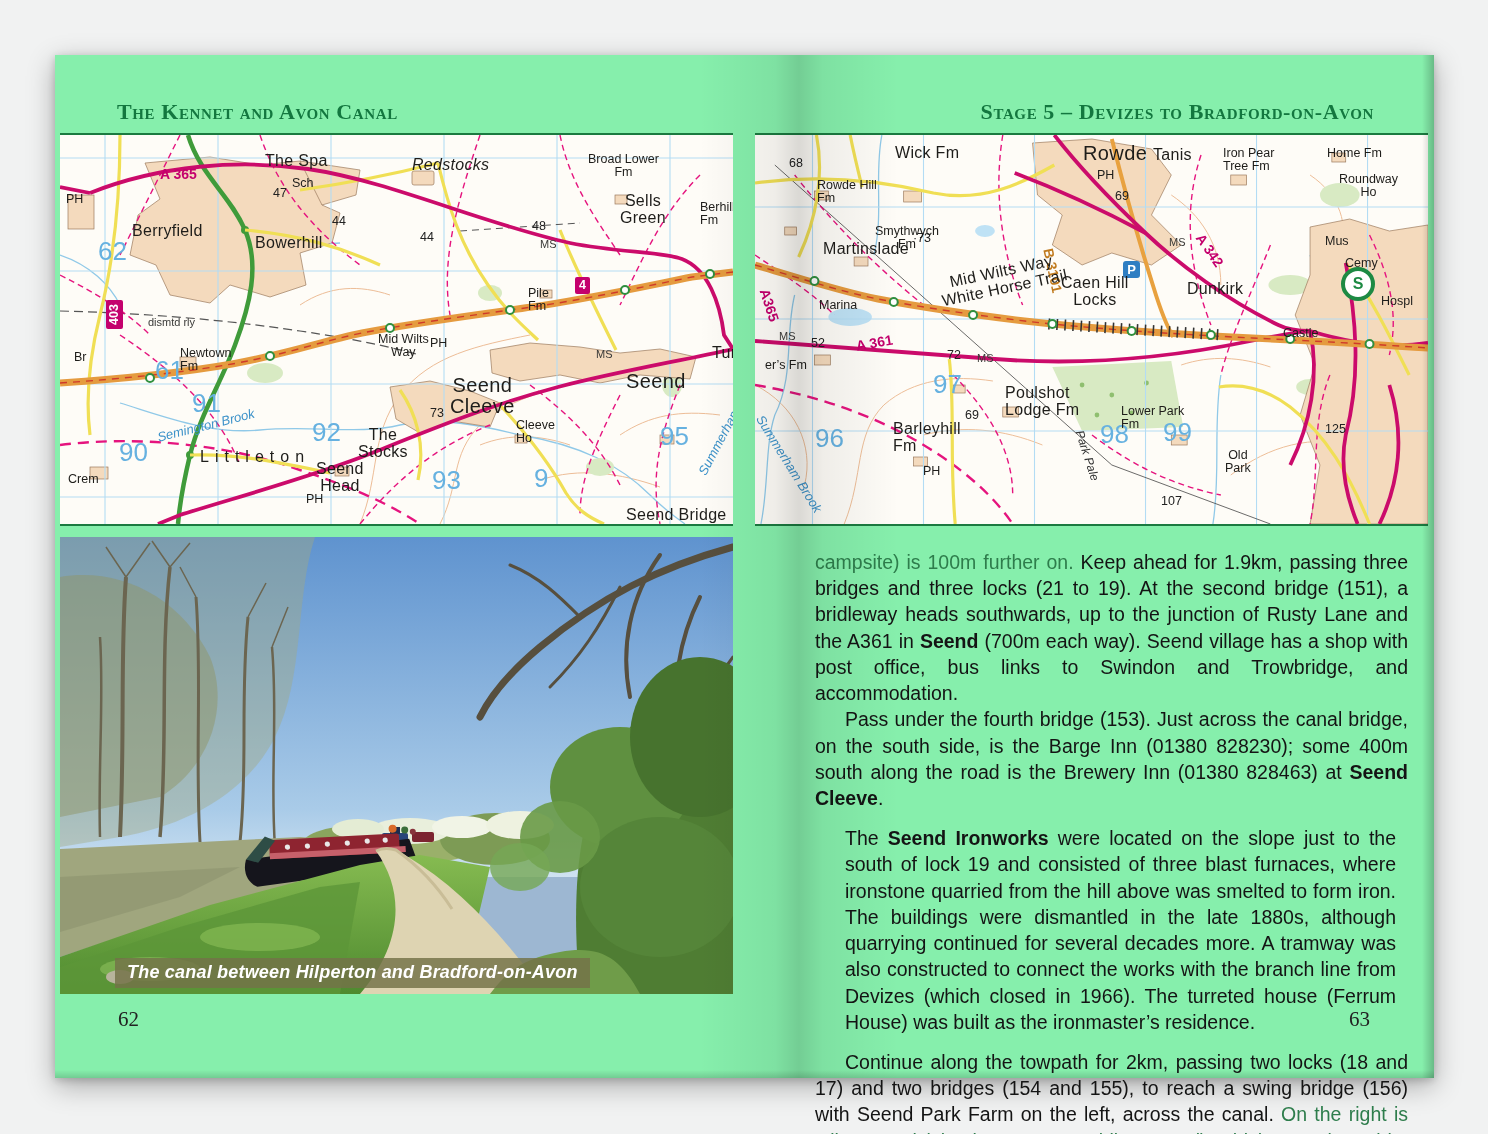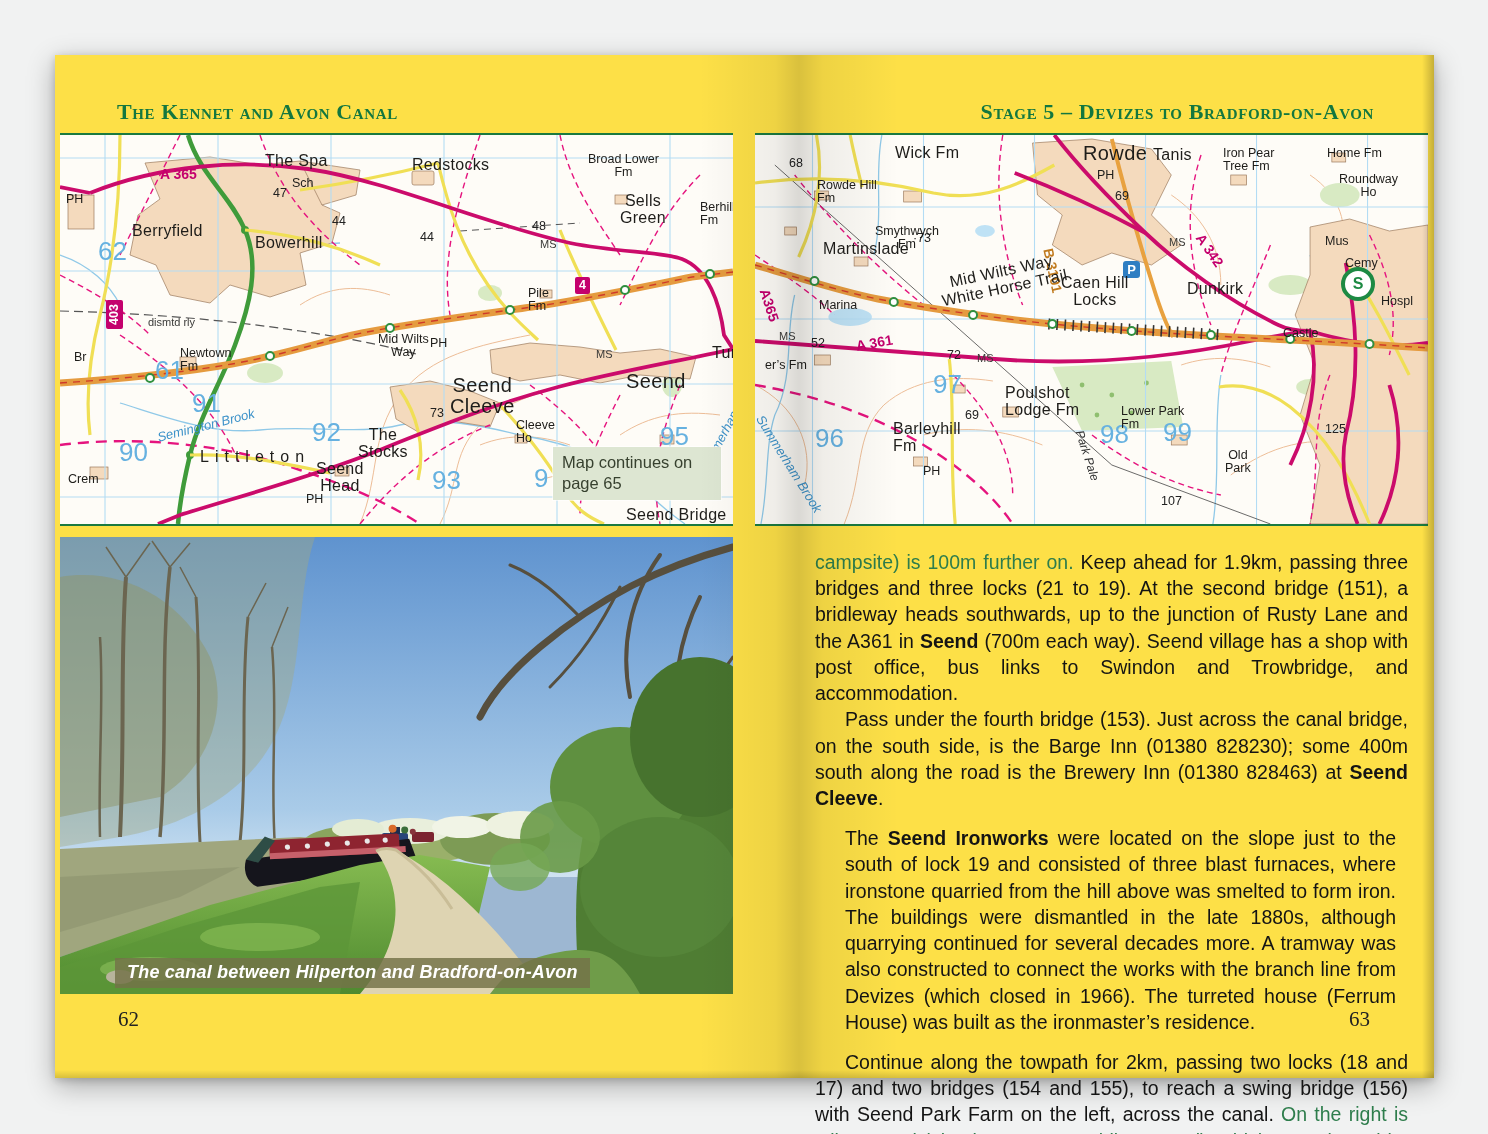--- a/index.html
+++ b/index.html
@@ -8,21 +8,21 @@
     background:#f1f2f2;
     font-family:"Liberation Sans",sans-serif;
     overflow:hidden;
   }
   .spread{
     position:absolute;left:55px;top:55px;width:1379px;height:1023px;
     background:#ffffff;
     box-shadow:0 8px 26px rgba(0,0,0,.30), 0 2px 8px rgba(0,0,0,.18);
     display:flex;
   }
-  .page{position:relative;width:689px;height:100%;background:#fde047;}
+  .page{position:relative;width:689px;height:100%;background:#86efac;}
   .page.right{width:690px;}
   .spine{
     position:absolute;left:644px;top:0;width:200px;height:100%;pointer-events:none;z-index:30;
     background:linear-gradient(to right,rgba(0,0,0,0) 0%,rgba(0,0,0,.06) 38%,rgba(0,0,0,.14) 50%,rgba(0,0,0,.06) 62%,rgba(0,0,0,0) 100%);
   }
   .edge-right{
     position:absolute;right:0;top:0;width:12px;height:100%;pointer-events:none;z-index:31;
     background:linear-gradient(to right,rgba(0,0,0,0),rgba(0,0,0,.22));
   }
   .edge-bottom{
@@ -230,21 +230,21 @@
 
       <span class="lbl farm" style="left: 6px; top: 58px;">PH</span>
           <span class="lbl roadA" style="left: 100px; top: 32px;">A 365</span>
           <span class="lbl place" style="left: 205px; top: 18px;">The Spa</span>
           <span class="lbl farm" style="left: 232px; top: 42px;">Sch</span>
           <span class="lbl spot" style="left: 213px; top: 52px;">47</span>
           <span class="lbl spot" style="left: 272px; top: 80px;">44</span>
           <span class="lbl place" style="left: 72px; top: 88px;">Berryfield</span>
           <span class="lbl place" style="left: 195px; top: 100px;">Bowerhill</span>
           <span class="lbl grid" style="left: 38px; top: 103px;">62</span>
-          <span class="lbl place" style="left: 352px; top: 22px;">Redstocks</span>
+          <span class="lbl place" style="left: 352px; top: 22px; font-style: italic;">Redstocks</span>
           <span class="lbl farm tc" style="left: 528px; top: 18px;">Broad Lower
 Fm</span>
           <span class="lbl place tc" style="left: 560px; top: 58px;">Sells
 Green</span>
           <span class="lbl farm" style="left: 640px; top: 66px;">Berhills
 Fm</span>
           <span class="lbl spot" style="left: 472px; top: 85px;">48</span>
           <span class="lbl small" style="left: 480px; top: 104px;">MS</span>
           <span class="lbl spot" style="left: 360px; top: 96px;">44</span>
           <span class="lbl badge" style="left: 515px; top: 142px;">4</span>
@@ -277,21 +277,20 @@
           <span class="lbl place sp" style="left: 140px; top: 314px;">Littleton</span>
           <span class="lbl place tc" style="left: 256px; top: 326px;">Seend
 Head</span>
           <span class="lbl farm" style="left: 8px; top: 338px;">Crem</span>
           <span class="lbl grid" style="left: 372px; top: 332px;">93</span>
           <span class="lbl grid" style="left: 474px; top: 330px;">9</span>
           <span class="lbl farm" style="left: 246px; top: 358px;">PH</span>
           <span class="lbl place" style="left: 566px; top: 372px;">Seend Bridge</span>
           <span class="lbl water" style="left: 636px; top: 336px; transform: rotate(-62deg);">Summerham</span>
         </div>
-      <div class="map-note">Map continues on page 65</div>
     </div>
 
     <div class="photo">
       <svg viewBox="0 0 673 457" preserveAspectRatio="none">
         <defs>
           <linearGradient id="sky" x1="0" y1="0" x2="0" y2="1">
             <stop offset="0" stop-color="#5f93cf"></stop>
               <stop offset="0.8" stop-color="#a9cbe8"></stop>
               <stop offset="1" stop-color="#cfe2f1"></stop>
           </linearGradient>

